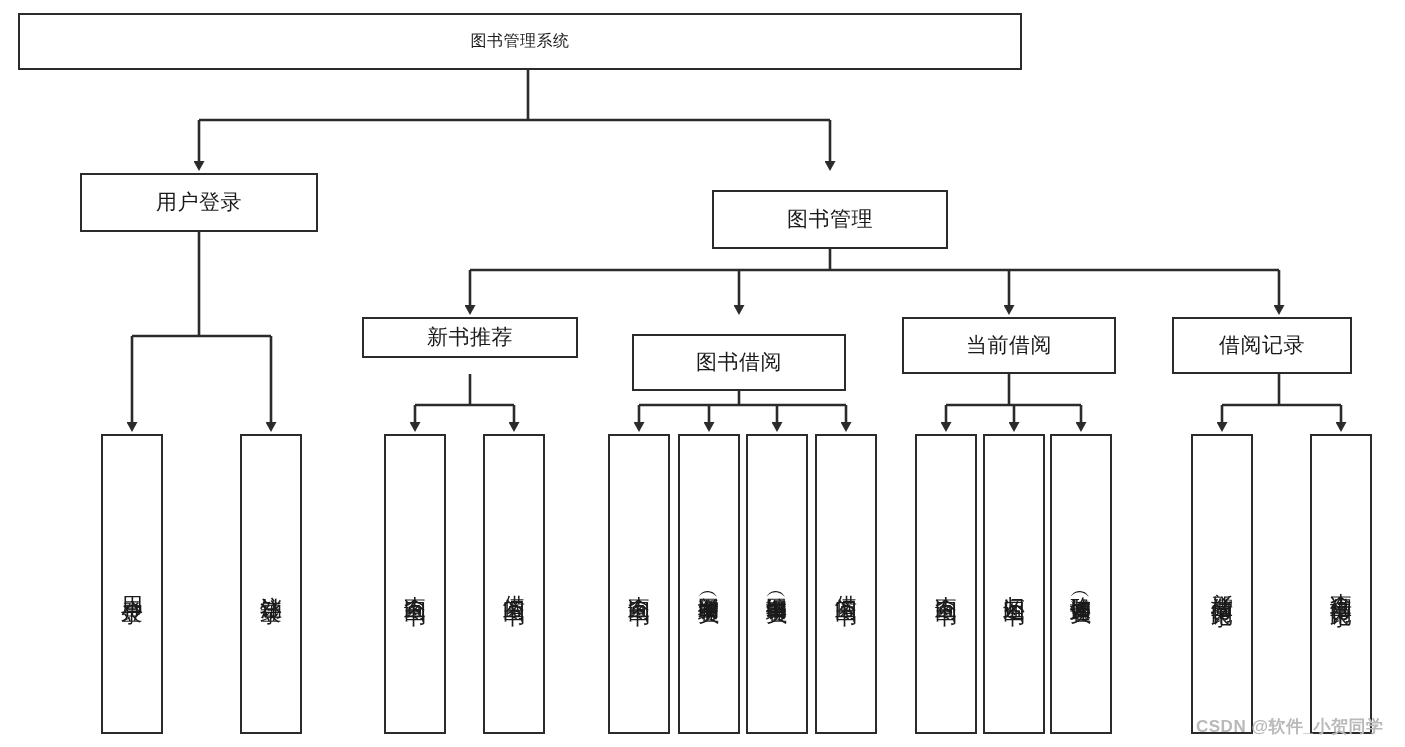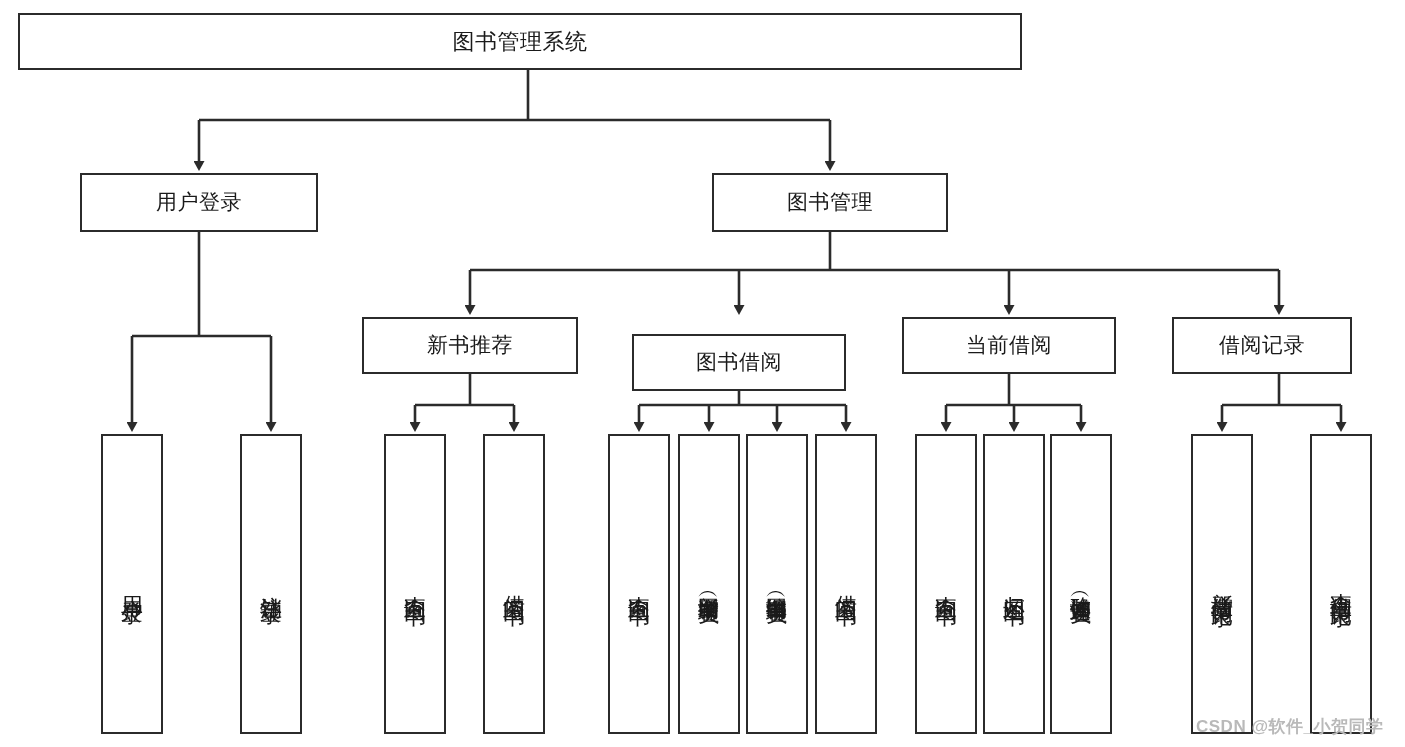--- a/index.html
+++ b/index.html
@@ -39,21 +39,21 @@
     color: #1a1a1a;
     text-align: center;
     line-height: 1.18;
     white-space: pre;
   }
   .node.horiz .label {
     font-size: 21px;
     letter-spacing: 0.5px;
   }
   .node.root .label {
-    font-size: 22px;
+    font-size: 16px;
   }
   .node.vert {
     align-items: center;
     justify-content: center;
   }
   .node.vert .label {
     writing-mode: vertical-rl;
     text-orientation: upright;
     font-size: 22px;
     line-height: 1.0;
@@ -129,24 +129,24 @@
   </svg>
 
   <div class="node root horiz" id="root-node" style="left: 18px; top: 13px; width: 1004px; height: 57px;">
     <span class="label">图书管理系统</span>
   </div>
 
   <div id="nodes-layer">
       <div class="node horiz" style="left: 80px; top: 173px; width: 238px; height: 59px;">
         <span class="label">用户登录</span>
       </div>
-      <div class="node horiz" style="left: 712px; top: 173px; width: 236px; height: 59px;">
+      <div class="node horiz" style="left: 712px; top: 190px; width: 236px; height: 59px;">
         <span class="label">图书管理</span>
       </div>
-      <div class="node horiz" style="left: 362px; top: 317px; width: 216px; height: 57px;">
+      <div class="node horiz" style="left: 362px; top: 317px; width: 216px; height: 41px;">
         <span class="label">新书推荐</span>
       </div>
       <div class="node horiz" style="left: 632px; top: 334px; width: 214px; height: 57px;">
         <span class="label">图书借阅</span>
       </div>
       <div class="node horiz" style="left: 902px; top: 317px; width: 214px; height: 57px;">
         <span class="label">当前借阅</span>
       </div>
       <div class="node horiz" style="left: 1172px; top: 317px; width: 180px; height: 57px;">
         <span class="label">借阅记录</span>

